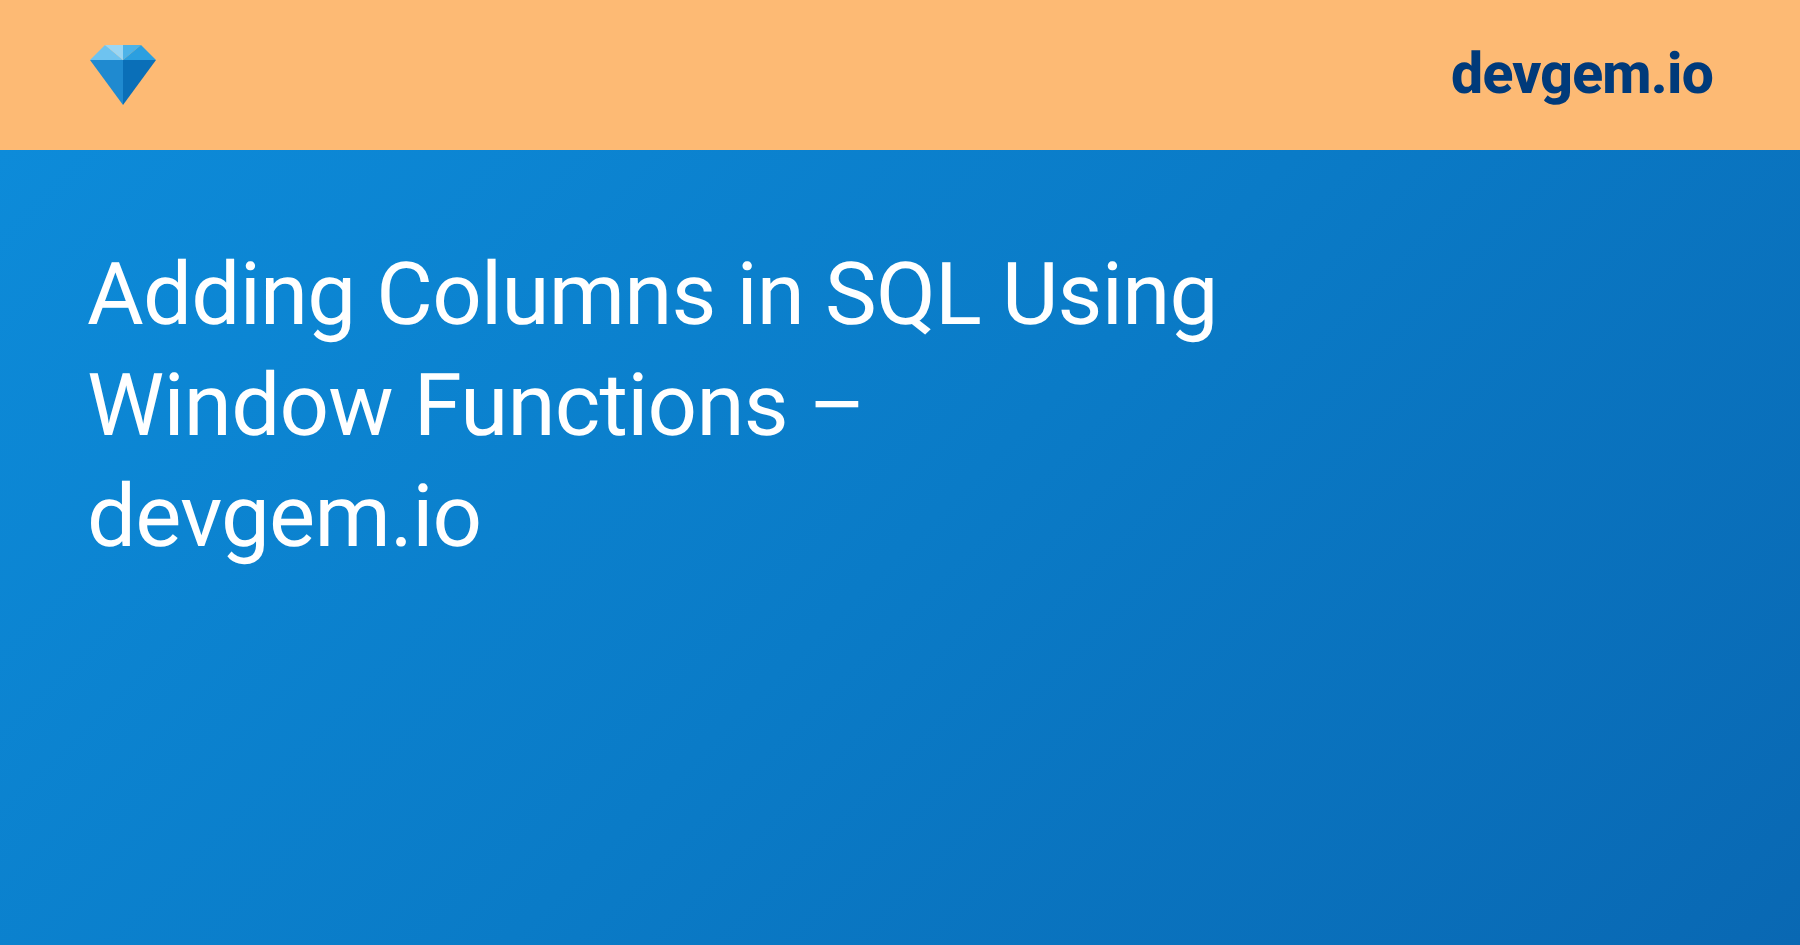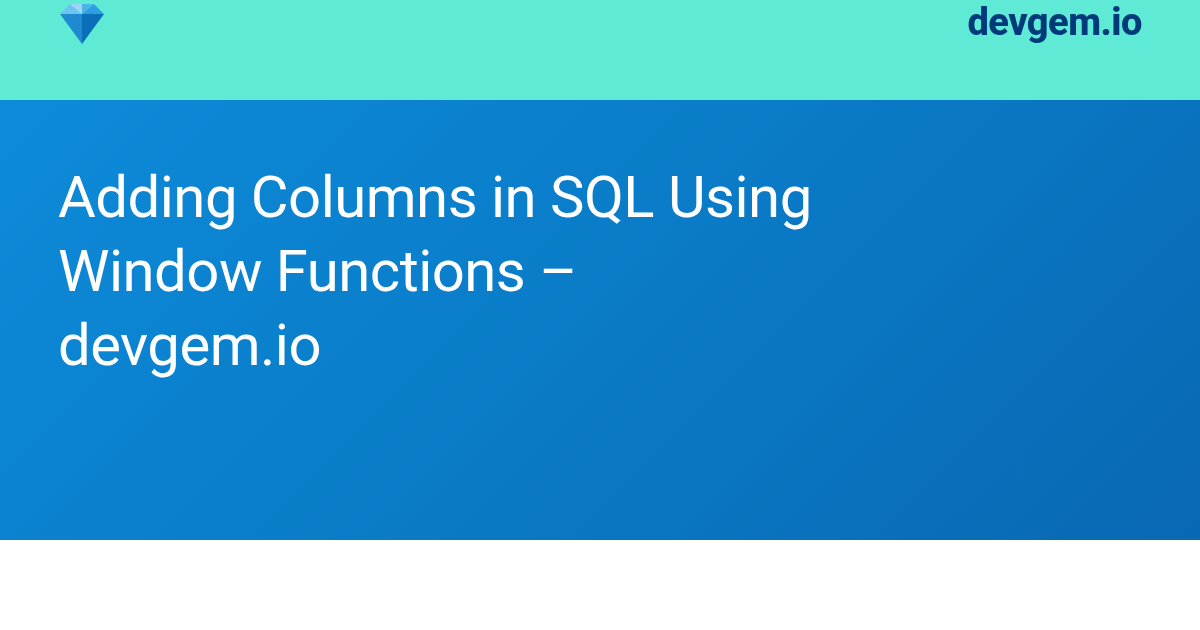--- a/index.html
+++ b/index.html
@@ -8,40 +8,41 @@
     box-sizing: border-box;
   }
   body {
     width: 1200px;
     height: 630px;
     font-family: -apple-system, BlinkMacSystemFont, "Segoe UI", Roboto, "Helvetica Neue", Arial, sans-serif;
     overflow: hidden;
   }
   .header {
     height: 100px;
-    background: #5eead4;
+    background: #fdba74;
     display: flex;
+    align-items: center;
     justify-content: space-between;
     padding: 0 58px;
   }
   .logo-icon {
     width: 48px;
     height: 48px;
     display: flex;
     align-items: center;
     justify-content: center;
   }
   .brand-name {
     font-size: 38px;
     font-weight: 800;
     color: #003a7a;
     letter-spacing: -0.5px;
   }
   .hero {
-    height: 440px;
+    height: 530px;
     background: linear-gradient(135deg, #0d8bd9 0%, #0a7bc7 50%, #0968b3 100%);
     display: flex;
     align-items: flex-start;
     padding: 60px 58px 0 58px;
   }
   .hero-title {
     color: #ffffff;
     font-size: 58px;
     font-weight: 400;
     line-height: 1.28;

